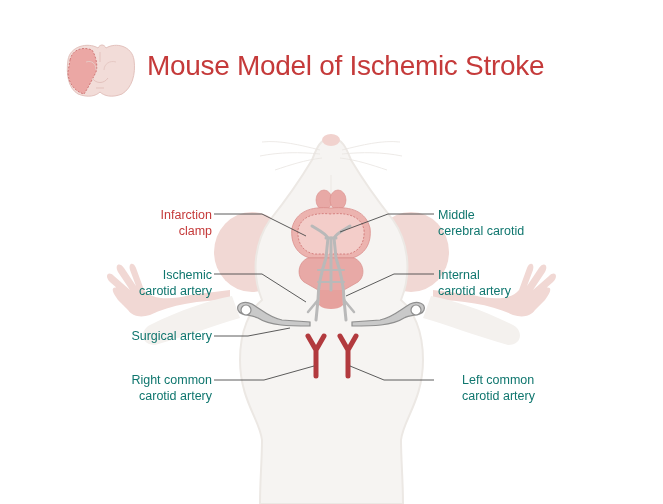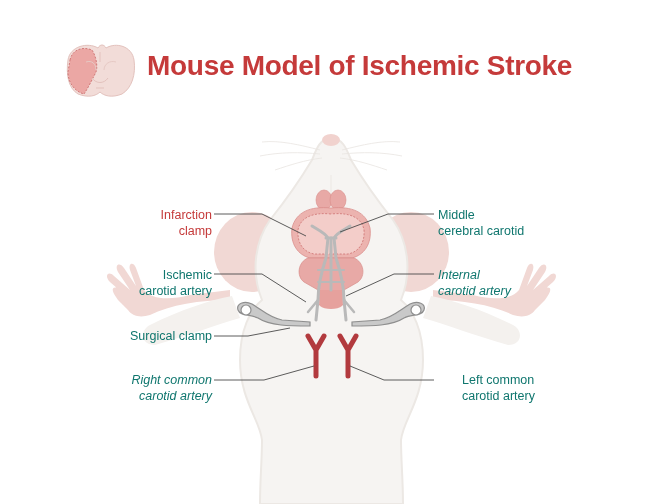--- a/index.html
+++ b/index.html
@@ -1,17 +1,17 @@
 <!DOCTYPE html>
 <html><head>
   <meta charset="utf-8">
   <style>
     html, body { margin: 0; padding: 0; background: #ffffff; }
     body { width: 663px; height: 504px; position: relative; overflow: hidden; font-family: "Liberation Sans", sans-serif; }
-    .title { position: absolute; left: 147px; top: 50px; font-size: 28px; font-weight: bold; color: #c53a3a; letter-spacing: -0.3px; white-space: nowrap; text-align: center; }
+    .title { position: absolute; left: 147px; top: 50px; font-size: 28px; font-weight: normal; color: #c53a3a; letter-spacing: -0.3px; white-space: nowrap; text-align: center; }
     svg.art { position: absolute; left: 0; top: 0; }
     .lbl { position: absolute; font-size: 12.5px; color: #0f766e; line-height: 16px; white-space: nowrap; }
     .lbl.right { text-align: right; }
     .lbl.left { text-align: left; }
     .lbl.red { color: #c53a3a; font-weight: normal; }
   </style>
 </head>
 <body>
 
 <svg class="art" width="663" height="504" viewBox="0 0 663 504">
@@ -100,31 +100,31 @@
 
 <div class="lbl right red" style="right: 451px; top: 207px;">
   <div>Infarction</div>
   <div>clamp</div>
 </div>
 <div class="lbl right" style="right: 451px; top: 267px;">
   <div>Ischemic</div>
   <div>carotid artery</div>
 </div>
 <div class="lbl right" style="right: 451px; top: 328px;">
-  <div>Surgical clamp</div>
+  <div>Surgical artery</div>
 </div>
-<div class="lbl right" style="right: 451px; top: 372px; font-style: italic;">
+<div class="lbl right" style="right: 451px; top: 372px;">
   <div>Right common</div>
   <div>carotid artery</div>
 </div>
 
 <div class="lbl left" style="left: 438px; top: 207px;">
   <div>Middle</div>
   <div>cerebral carotid</div>
 </div>
-<div class="lbl left" style="left: 438px; top: 267px; font-style: italic;">
+<div class="lbl left" style="left: 438px; top: 267px;">
   <div>Internal</div>
   <div>carotid artery</div>
 </div>
 <div class="lbl left" style="left: 438px; top: 372px; margin-left: 24px;">
   <div>Left common</div>
   <div>carotid artery</div>
 </div>
 
 </body></html>

